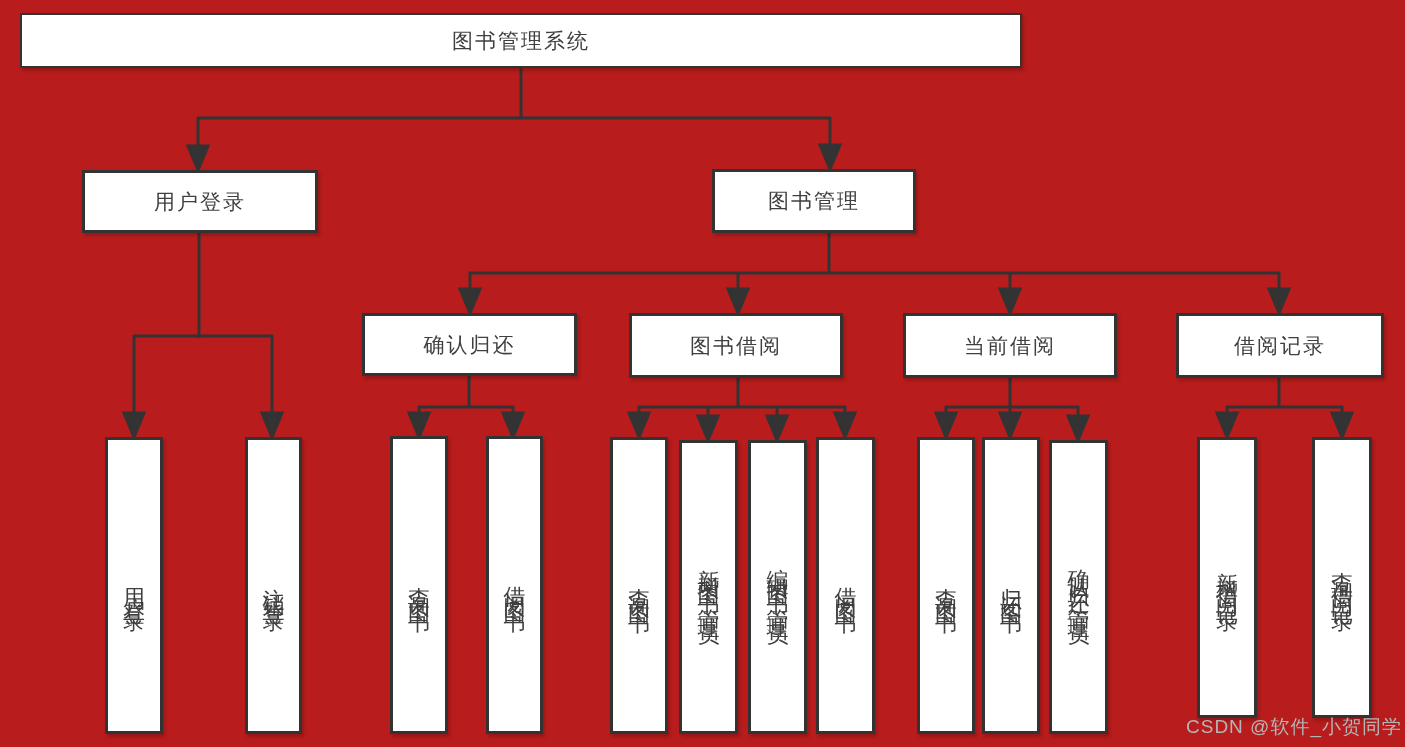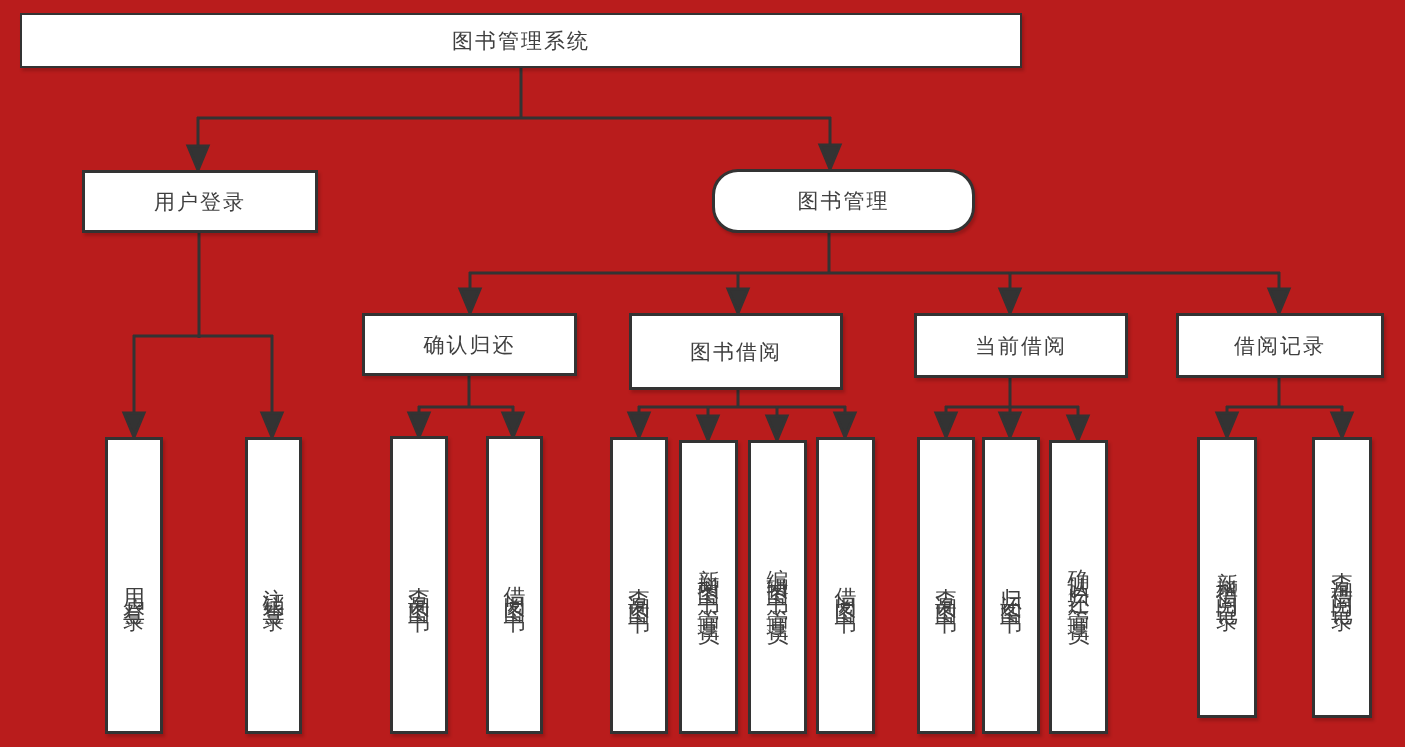--- a/index.html
+++ b/index.html
@@ -140,31 +140,31 @@
     </g>
   </svg>
 
   <div class="node root" style="left:20px; top:13px; width:1002px; height:55px;">
     <span>图书管理系统</span>
   </div>
 
   <div class="node" style="left:82px; top:170px; width:236px; height:63px;">
     <span>用户登录</span>
   </div>
-  <div class="node" style="left:712px; top:169px; width:263px; height:64px;border-radius:26px;">
+  <div class="node" style="left:712px; top:169px; width:204px; height:64px;">
     <span>图书管理</span>
   </div>
 
   <div class="node" style="left:362px; top:313px; width:215px; height:63px;">
     <span>确认归还</span>
   </div>
-  <div class="node" style="left:629px; top:313px; width:214px; height:77px;">
+  <div class="node" style="left:629px; top:313px; width:214px; height:65px;">
     <span>图书借阅</span>
   </div>
-  <div class="node" style="left:903px; top:313px; width:214px; height:65px;margin-left:11px;">
+  <div class="node" style="left:903px; top:313px; width:214px; height:65px;">
     <span>当前借阅</span>
   </div>
   <div class="node" style="left:1176px; top:313px; width:208px; height:65px;">
     <span>借阅记录</span>
   </div>
 
   <div class="leaf" style="left:105px; top:437px; width:58px; height:297px;">
     <span>用户登录</span>
   </div>
   <div class="leaf" style="left:245px; top:437px; width:57px; height:297px;">
@@ -201,14 +201,15 @@
     <span>确认归还（管理员）</span>
   </div>
 
   <div class="leaf" style="left:1197px; top:437px; width:60px; height:281px;">
     <span>新增借阅记录</span>
   </div>
   <div class="leaf" style="left:1312px; top:437px; width:60px; height:281px;">
     <span>查询借阅记录</span>
   </div>
 
+  <div class="watermark">CSDN @软件_小贺同学</div>
 
 </div>
 
 </body></html>

